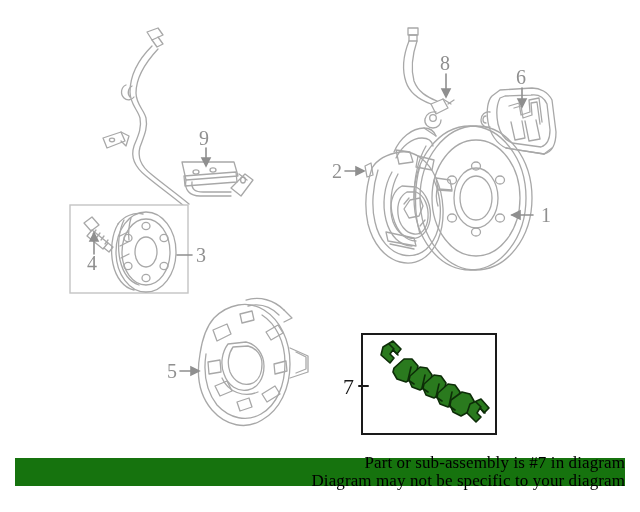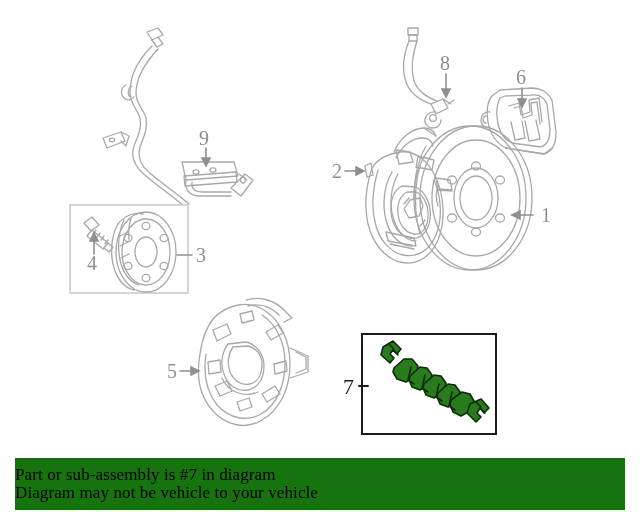--- a/index.html
+++ b/index.html
@@ -28,26 +28,26 @@
     position: absolute;
     left: 0;
     top: 0;
   }
 
   .banner {
     position: absolute;
     left: 15px;
     top: 458px;
     width: 610px;
-    height: 52px;
+    height: 28px;
     background: #16730e;
     color: #000000;
     display: flex;
     flex-direction: column;
-    align-items: flex-start;
+    align-items: flex-end;
     justify-content: center;
     line-height: 1.05;
   }
   .banner-line {
     font-family: "Liberation Serif", serif;
     font-size: 17px;
     letter-spacing: 0.1px;
     white-space: nowrap;
   }
 </style>
@@ -324,14 +324,14 @@
       <text x="343" y="394" fill="#1a1a1a" font-size="22">7</text>
       <text x="440" y="70">8</text>
       <text x="199" y="145">9</text>
     </g>
 
   </svg>
 </div>
 
 <div class="banner">
   <div class="banner-line">Part or sub-assembly is #7 in diagram</div>
-  <div class="banner-line">Diagram may not be vehicle to your vehicle</div>
+  <div class="banner-line">Diagram may not be specific to your diagram</div>
 </div>
 
 </body></html>

